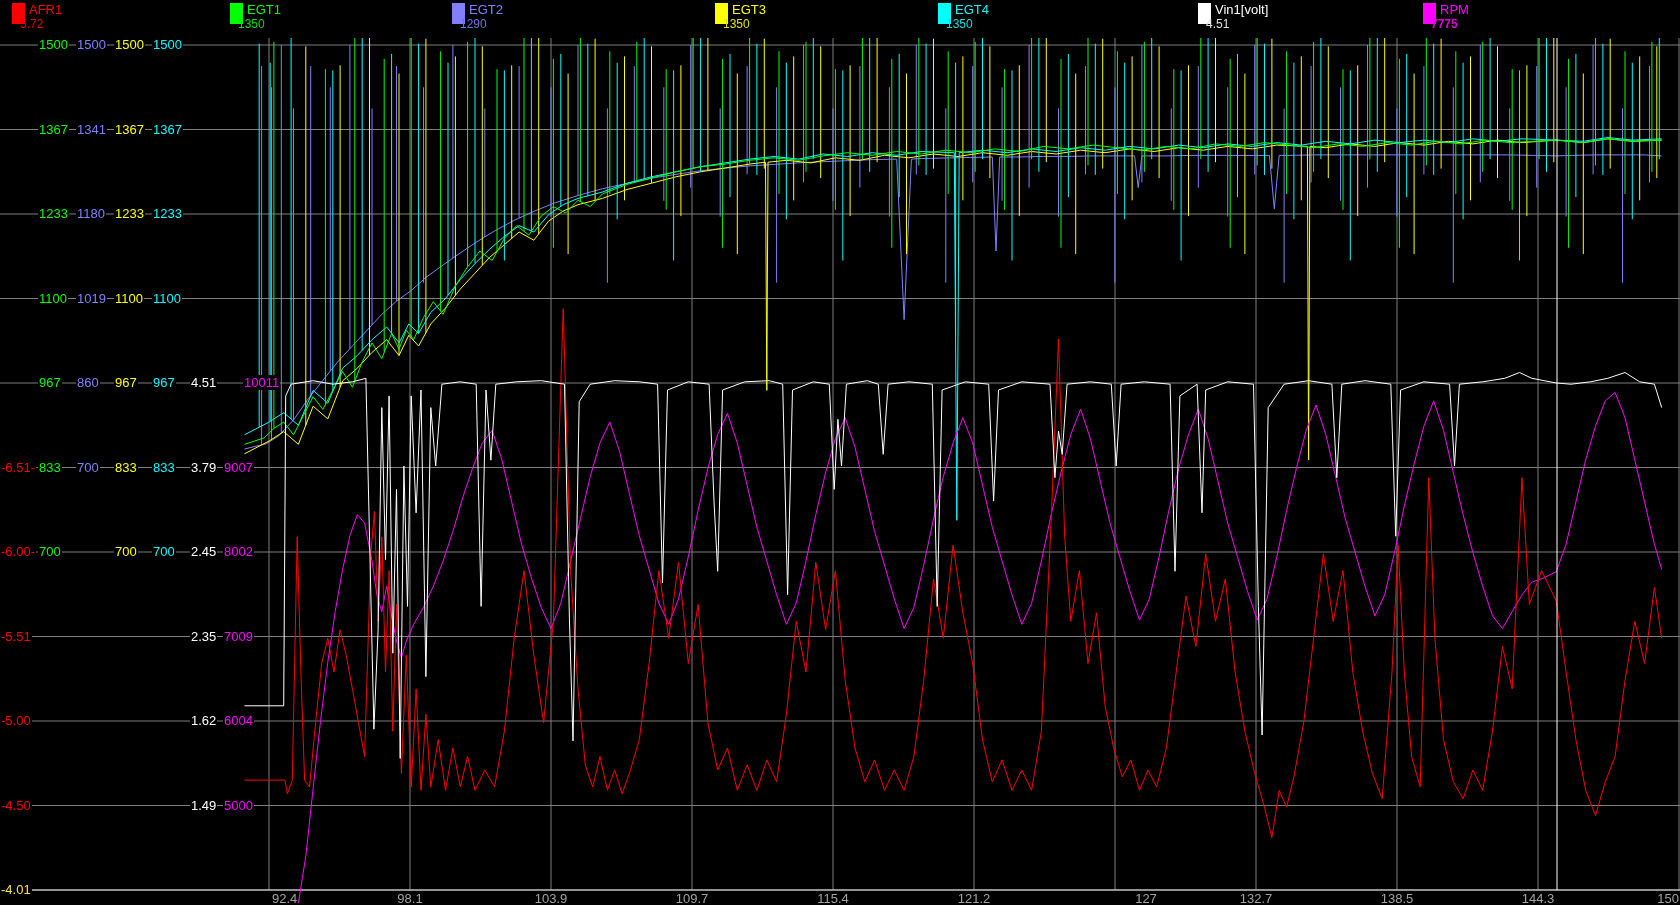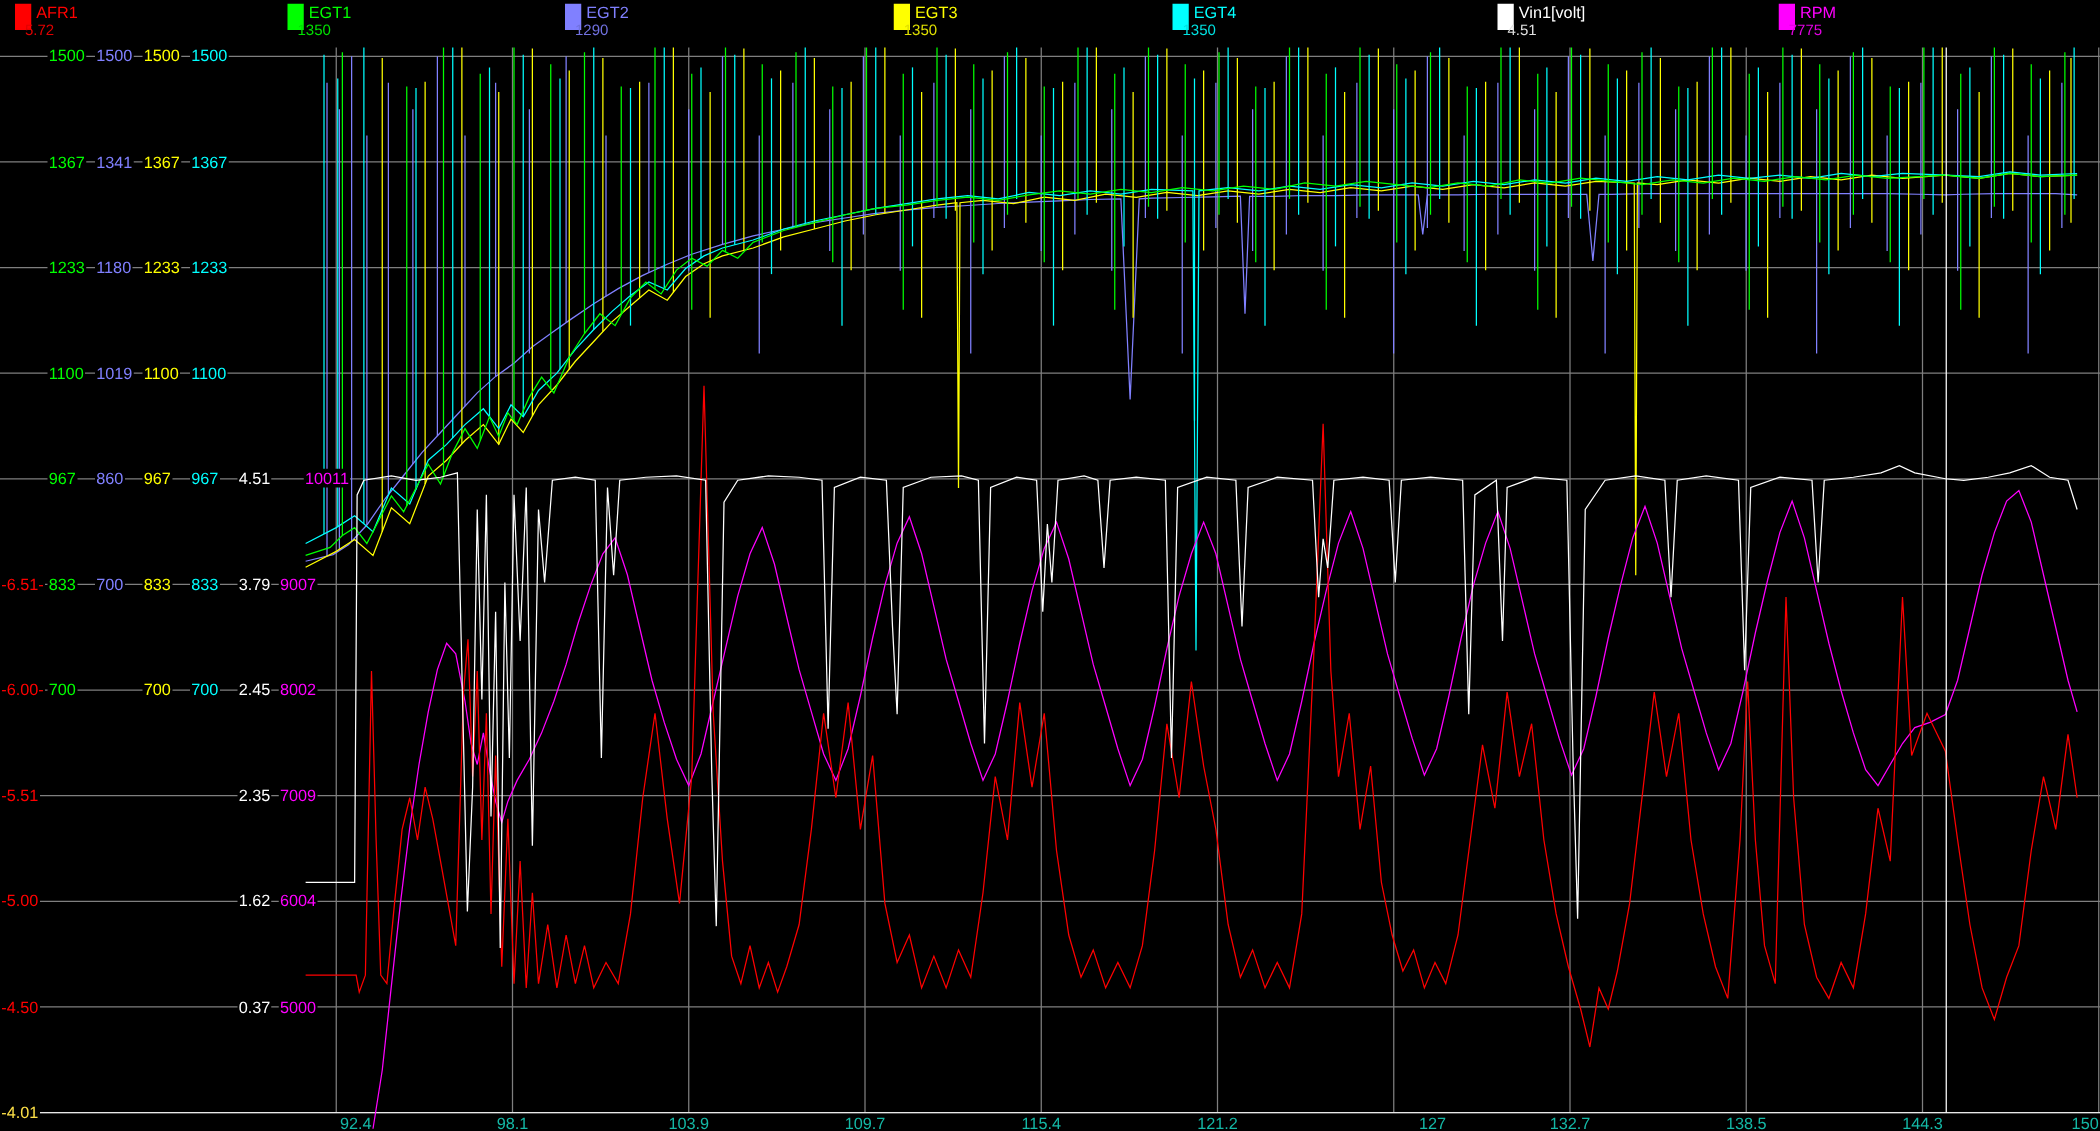--- a/index.html
+++ b/index.html
@@ -5,21 +5,21 @@
   html,body{margin:0;padding:0;background:#000;}
   #screen{position:relative;width:1680px;height:905px;background:#000;overflow:hidden;
           font-family:"Liberation Sans",sans-serif;}
   #plot-svg{position:absolute;left:0;top:0;}
   .legend-item{position:absolute;top:0;height:32px;}
   .legend-swatch{position:absolute;top:3px;width:13px;height:21px;}
   .legend-label{position:absolute;top:2px;left:17px;font-size:13px;white-space:nowrap;}
   .legend-value{position:absolute;top:17px;left:8px;font-size:12px;white-space:nowrap;}
   .ylabel{position:absolute;font-size:13px;line-height:15px;background:#000;
           white-space:nowrap;padding:0 1px;}
-  .xlabel{position:absolute;top:891px;font-size:13px;color:#14b8a6;white-space:nowrap;}
+  .xlabel{position:absolute;top:891px;font-size:13px;color:#a3a3a3;white-space:nowrap;}
 </style>
 </head>
 <body>
 
 <div id="screen">
   <svg id="plot-svg" width="1680" height="905">
       <line x1="0" y1="45" x2="1680" y2="45" stroke="#7f7f7f" stroke-width="1"></line>
       <line x1="0" y1="129.5" x2="1680" y2="129.5" stroke="#7f7f7f" stroke-width="1"></line>
       <line x1="0" y1="214" x2="1680" y2="214" stroke="#7f7f7f" stroke-width="1"></line>
       <line x1="0" y1="298.5" x2="1680" y2="298.5" stroke="#7f7f7f" stroke-width="1"></line>
@@ -280,21 +280,21 @@
         <span class="legend-value" style="color: rgb(0, 255, 255); filter: brightness(0.88);">1350</span>
       </div>
       <div class="legend-item" style="left: 1198px;">
         <span class="legend-swatch" style="background: rgb(255, 255, 255);"></span>
         <span class="legend-label" style="color: rgb(255, 255, 255);">Vin1[volt]</span>
         <span class="legend-value" style="color: rgb(255, 255, 255); filter: brightness(0.88);">4.51</span>
       </div>
       <div class="legend-item" style="left: 1423px;">
         <span class="legend-swatch" style="background: rgb(255, 0, 255);"></span>
         <span class="legend-label" style="color: rgb(255, 0, 255);">RPM</span>
-        <span class="legend-value" style="color: rgb(255, 0, 255); filter: brightness(0.88);">7775</span>
+        <span class="legend-value" style="color: rgb(255, 0, 255); filter: brightness(0.88); font-weight: bold;">7775</span>
       </div>
     </div>
   <div id="y-axis-labels">
       <span class="ylabel" style="left: 38px; top: 37px; color: rgb(0, 255, 0);">1500</span>
       <span class="ylabel" style="left: 76px; top: 37px; color: rgb(128, 128, 255);">1500</span>
       <span class="ylabel" style="left: 114px; top: 37px; color: rgb(255, 255, 0);">1500</span>
       <span class="ylabel" style="left: 152px; top: 37px; color: rgb(0, 255, 255);">1500</span>
       <span class="ylabel" style="left: 38px; top: 121.5px; color: rgb(0, 255, 0);">1367</span>
       <span class="ylabel" style="left: 76px; top: 121.5px; color: rgb(128, 128, 255);">1341</span>
       <span class="ylabel" style="left: 114px; top: 121.5px; color: rgb(255, 255, 0);">1367</span>
@@ -326,21 +326,21 @@
       <span class="ylabel" style="left: 152px; top: 544px; color: rgb(0, 255, 255);">700</span>
       <span class="ylabel" style="left: 190px; top: 544px; color: rgb(255, 255, 255);">2.45</span>
       <span class="ylabel" style="left: 223px; top: 544px; color: rgb(255, 0, 255);">8002</span>
       <span class="ylabel" style="left: 0px; top: 628.5px; color: rgb(255, 0, 0);">-5.51</span>
       <span class="ylabel" style="left: 190px; top: 628.5px; color: rgb(255, 255, 255);">2.35</span>
       <span class="ylabel" style="left: 223px; top: 628.5px; color: rgb(255, 0, 255);">7009</span>
       <span class="ylabel" style="left: 0px; top: 713px; color: rgb(255, 0, 0);">-5.00</span>
       <span class="ylabel" style="left: 190px; top: 713px; color: rgb(255, 255, 255);">1.62</span>
       <span class="ylabel" style="left: 223px; top: 713px; color: rgb(255, 0, 255);">6004</span>
       <span class="ylabel" style="left: 0px; top: 797.5px; color: rgb(255, 0, 0);">-4.50</span>
-      <span class="ylabel" style="left: 190px; top: 797.5px; color: rgb(255, 255, 255);">0.37</span>
+      <span class="ylabel" style="left: 190px; top: 797.5px; color: rgb(255, 255, 255);">1.49</span>
       <span class="ylabel" style="left: 223px; top: 797.5px; color: rgb(255, 0, 255);">5000</span>
       <span class="ylabel" style="left: 0px; top: 882px; color: #fde047;">-4.01</span>
     </div>
   <div id="x-axis-labels">
       <span class="xlabel" style="left: 272px;">92.4</span>
       <span class="xlabel" style="left: 410px; transform: translateX(-50%);">98.1</span>
       <span class="xlabel" style="left: 551px; transform: translateX(-50%);">103.9</span>
       <span class="xlabel" style="left: 692px; transform: translateX(-50%);">109.7</span>
       <span class="xlabel" style="left: 833px; transform: translateX(-50%);">115.4</span>
       <span class="xlabel" style="left: 974px; transform: translateX(-50%);">121.2</span>

